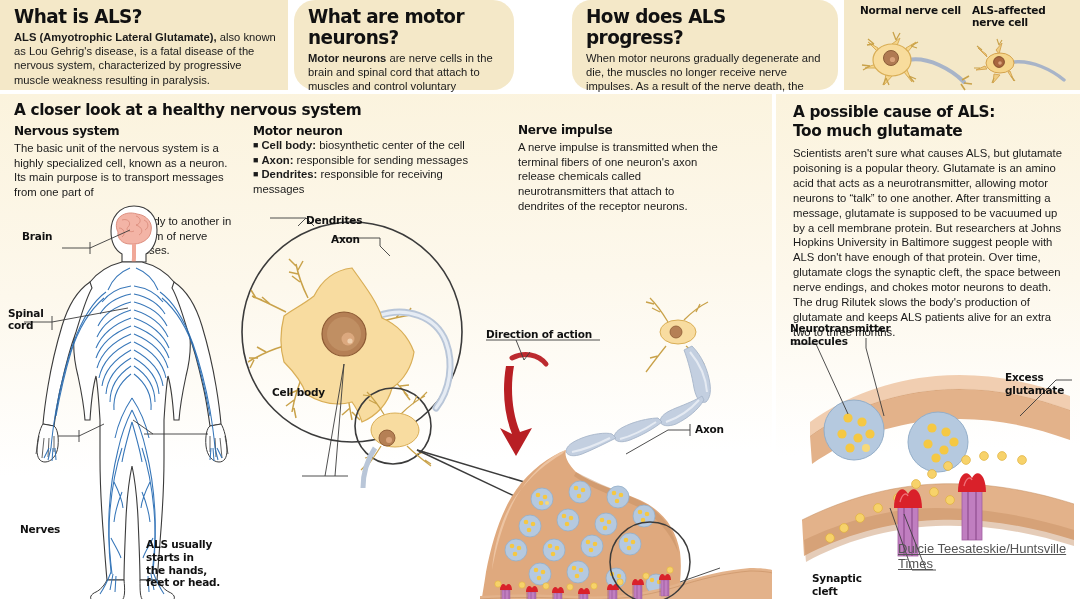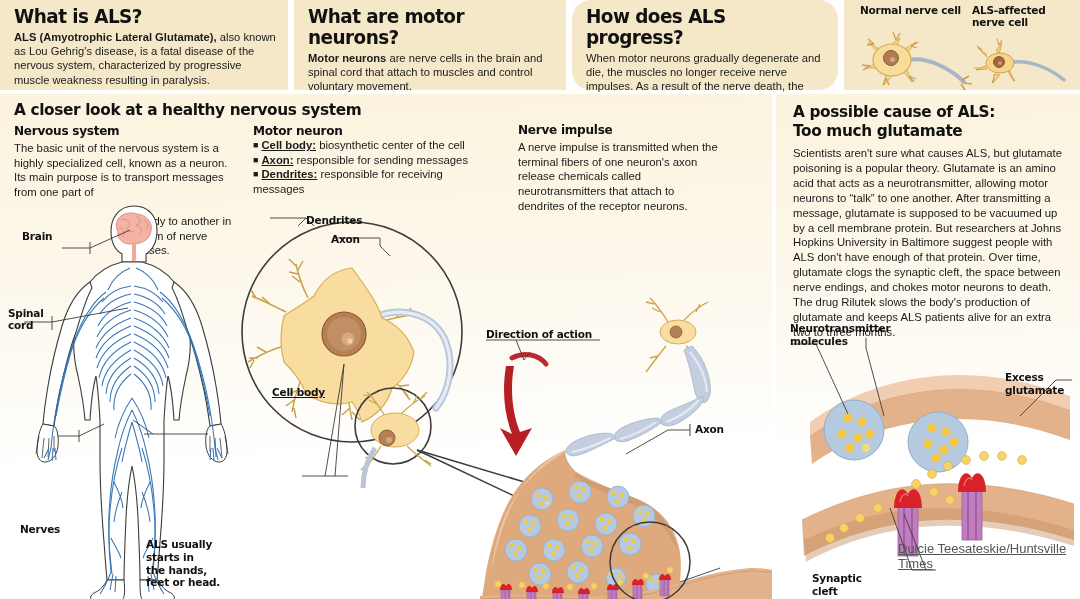--- a/index.html
+++ b/index.html
@@ -18,21 +18,21 @@
   
   .top-row { position: absolute; left: 0; top: 0; width: 1080px; height: 90px; }
   .top-panel {
     position: absolute;
     top: 0;
     height: 90px;
     background: #f4e8c8;
     padding: 6px 10px 4px 14px;
   }
   .top-panel.p1 { left: 0;   width: 288px; }
-  .top-panel.p2 { left: 294px; width: 272px; }
+  .top-panel.p2 { left: 294px; width: 220px; border-radius: 21px; }
   .top-panel.p3 { left: 572px; width: 266px; border-radius: 19px; }
   .top-panel.p4 { left: 844px; width: 236px; background: #f4e8c8; padding: 11px 6px; }
 
   .hl {
     font-family: "DejaVu Sans", sans-serif;
     font-weight: bold;
     font-size: 20px;
     letter-spacing: -0.6px;
     color: #111;
     line-height: 1.05;
@@ -65,21 +65,21 @@
     letter-spacing: -0.4px;
     transform: scaleX(0.93); transform-origin: left center;
   }
   .sub-title {
     font-family: "DejaVu Sans", sans-serif;
     font-weight: bold; font-size: 13px; color: #111;
     letter-spacing: -0.3px;
     transform: scaleX(0.93); transform-origin: left center;
   }
   .col-txt { font-size: 11.3px; line-height: 1.3; color: #1a1a1a; }
-  .col-txt b { font-weight: bold; text-decoration: underline; }
+  .col-txt b { font-weight: bold; }
 
   .bullet-line { text-indent: -0px; }
   .sq { font-size: 9px; vertical-align: 1px; margin-right: 3px; }
 
   
   .lbl {
     position: absolute;
     font-family: "DejaVu Sans", sans-serif;
     font-weight: bold;
     font-size: 10.5px;
@@ -316,21 +316,21 @@
       <g stroke="#3b3b3b" stroke-width="0.9" fill="none">
         <path d="M30 6 L66 6"></path>
         <path d="M66 6 L74 14 M66 6 L58 14"></path>
         <path d="M94 26 L140 26 M140 26 L140 34 M140 34 L150 44"></path>
         <path d="M62 264 L108 264"></path>
         <path d="M85 264 L104 152 M95 264 L104 152"></path>
       </g>
     </svg>
     <div class="lbl" style="left:306px; top:120px;">Dendrites</div>
     <div class="lbl" style="left:331px; top:139px;">Axon</div>
-    <div class="lbl" style="left:272px; top:292px;text-decoration:underline;">Cell body</div>
+    <div class="lbl" style="left:272px; top:292px;">Cell body</div>
 
     <svg class="art" style="left:355px; top:270px;" width="180" height="200">
       <circle cx="38" cy="62" r="38" fill="none" stroke="#3b3b3b" stroke-width="1.6"></circle>
       <g stroke="#c9a24a" stroke-width="1.2" fill="none">
         <path d="M30 52 C24 42 18 34 12 28 M22 40 l-8 -4 M16 32 l-8 -1"></path>
         <path d="M46 50 C54 42 62 36 70 32 M58 40 l4 -8 M66 34 l6 -6"></path>
         <path d="M26 82 C20 92 14 100 8 108 M18 92 l-8 2 M12 100 l-6 6"></path>
         <path d="M52 82 C60 90 68 96 76 102 M62 90 l8 -2 M70 96 l6 4"></path>
       </g>
       <ellipse cx="40" cy="66" rx="24" ry="17" fill="#f8dca0" stroke="#d9ae56" stroke-width="1"></ellipse>

